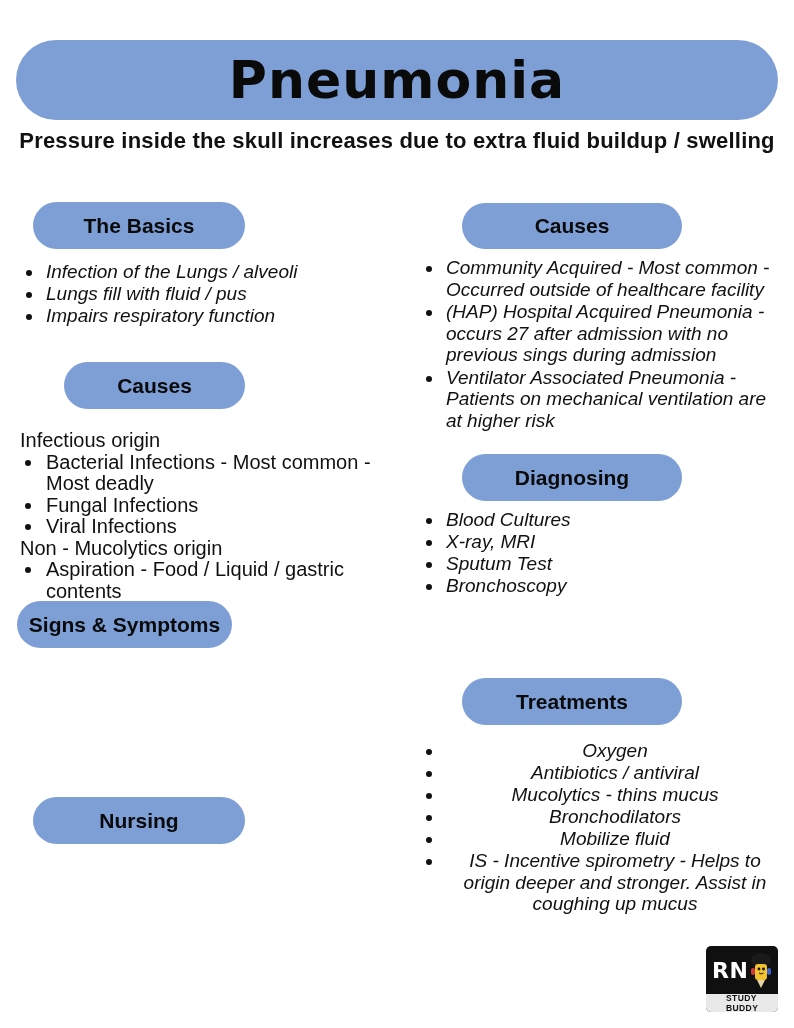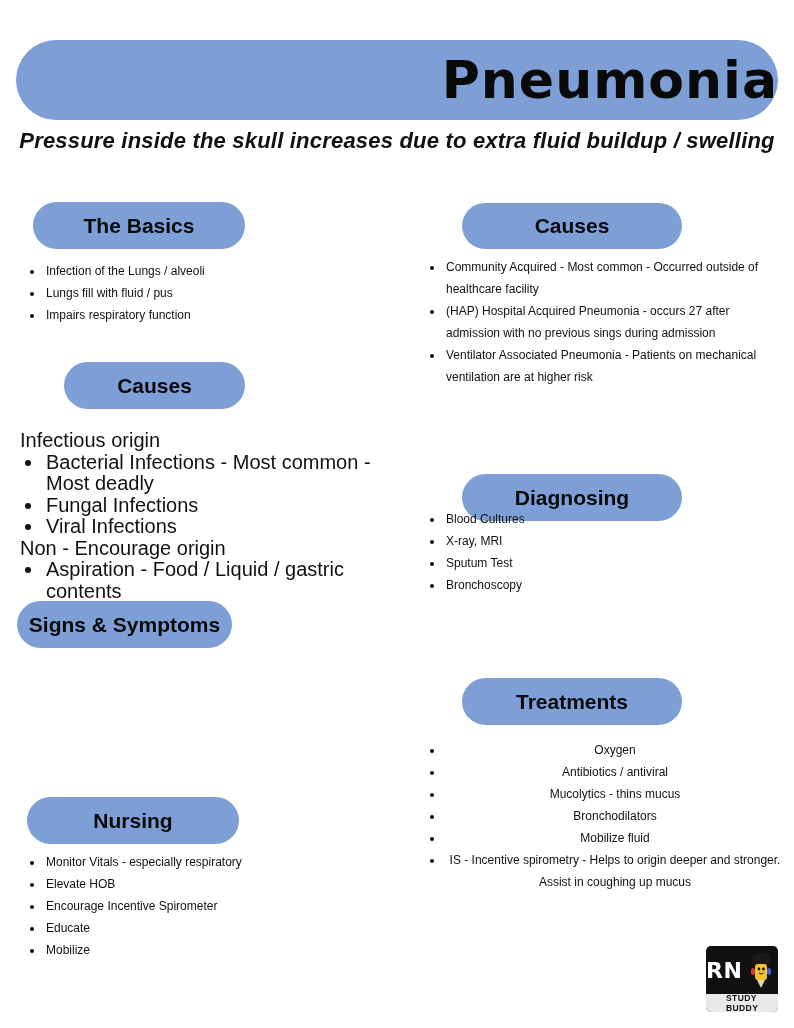--- a/index.html
+++ b/index.html
@@ -20,75 +20,75 @@
     background: #7e9fd6;
     color: #0a0a0a;
     text-align: center;
     font-weight: bold;
   }
   .title-banner {
     position: absolute;
     left: 16px; top: 40px;
     width: 762px; height: 80px;
     border-radius: 40px;
-    display: flex; align-items: center; justify-content: flex-end;
+    display: flex; align-items: center; justify-content: center;
   }
   .title-banner h1 {
     font-family: "DejaVu Sans", sans-serif;
     font-size: 52px;
     font-weight: bold;
     letter-spacing: 1px;
     color: #0a0a0a;
   }
   .subtitle {
     position: absolute;
     left: 0; top: 128px;
     width: 794px;
     text-align: center;
     font-size: 22px;
     font-weight: bold;
     letter-spacing: 0.2px;
-    font-style: italic;
   }
   .section-pill {
     position: absolute;
     display: flex; align-items: center; justify-content: center;
     border-radius: 25px;
     font-size: 21px;
     height: 47px;
   }
   .list {
     position: absolute;
-    font-size: 12px;
+    font-size: 19px;
     line-height: 21.5px;
+    font-style: italic;
   }
   .list ul {
     list-style: disc;
     padding-left: 26px;
   }
   .list li { padding-left: 2px; margin-bottom: 0.5px; }
   .group-label { margin-left: 2px; }
 
   
   #pill-basics   { left: 33px;  top: 202px; width: 212px; }
   #list-basics   { left: 18px;  top: 261px; width: 380px; }
   #pill-types    { left: 64px;  top: 362px; width: 181px; }
   #block-types   { left: 18px;  top: 430px; width: 395px; position: absolute; font-size: 20px; line-height: 21.5px; }
   #block-types ul { list-style: disc; padding-left: 26px; }
   #block-types li { padding-left: 2px; }
   #pill-signs    { left: 17px;  top: 601px; width: 215px; }
   #list-signs    { left: 18px;  top: 660px; width: 390px; }
-  #pill-nursing  { left: 27px;  top: 797px; width: 212px; text-align: right; }
+  #pill-nursing  { left: 33px;  top: 797px; width: 212px; text-align: right; }
   #list-nursing  { left: 18px;  top: 852px; width: 380px; }
 
   
   #pill-causes     { left: 462px; top: 203px; width: 220px; height: 46px; }
   #list-causes     { left: 418px; top: 257px; width: 362px; }
   #list-causes li  { margin-bottom: 1px; }
-  #pill-diagnosing { left: 462px; top: 474px; width: 220px; text-align: right; }
+  #pill-diagnosing { left: 462px; top: 454px; width: 220px; text-align: right; }
   #list-diagnosing { left: 418px; top: 509px; width: 340px; }
   #pill-treatments { left: 462px; top: 678px; width: 220px; }
   #list-treatments { left: 418px; top: 740px; width: 366px; text-align: center; }
 
   
   .logo {
     position: absolute;
     left: 706px; top: 946px;
     width: 72px; height: 66px;
     background: #101010;
@@ -99,20 +99,21 @@
     position: relative;
     height: 48px;
     display: flex;
     align-items: center;
   }
   .logo-rn {
     color: #ffffff;
     font-weight: bold;
     font-size: 22px;
     letter-spacing: 0.5px;
+    padding-left: 6px;
     font-family: "DejaVu Sans", sans-serif;
   }
   .mascot {
     position: absolute;
     right: 4px; top: 6px;
     width: 26px; height: 38px;
   }
   .logo-strip {
     height: 18px;
     background: #e9e9e9;
@@ -146,38 +147,29 @@
   </div>
 
   <div class="section-pill pill" id="pill-types">Causes</div>
   <div id="block-types">
     <div class="group-label">Infectious origin</div>
     <ul>
       <li>Bacterial Infections - Most common - Most deadly</li>
       <li>Fungal Infections</li>
       <li>Viral Infections</li>
     </ul>
-    <div class="group-label">Non - Encourage origin</div>
+    <div class="group-label">Non - Mucolytics origin</div>
     <ul>
       <li>Aspiration - Food / Liquid / gastric contents</li>
     </ul>
   </div>
 
   <div class="section-pill pill" id="pill-signs">Signs &amp; Symptoms</div>
 
   <div class="section-pill pill" id="pill-nursing">Nursing</div>
-  <div class="list" id="list-nursing">
-    <ul>
-      <li>Monitor Vitals - especially respiratory</li>
-      <li>Elevate HOB</li>
-      <li>Encourage Incentive Spirometer</li>
-      <li>Educate</li>
-      <li>Mobilize</li>
-    </ul>
-  </div>
 
   <div class="section-pill pill" id="pill-causes">Causes</div>
   <div class="list" id="list-causes">
     <ul>
       <li>Community Acquired - Most common - Occurred outside of healthcare facility</li>
       <li>(HAP) Hospital Acquired Pneumonia - occurs 27 after admission with no previous sings during admission</li>
       <li>Ventilator Associated Pneumonia - Patients on mechanical ventilation are at higher risk</li>
     </ul>
   </div>
 

